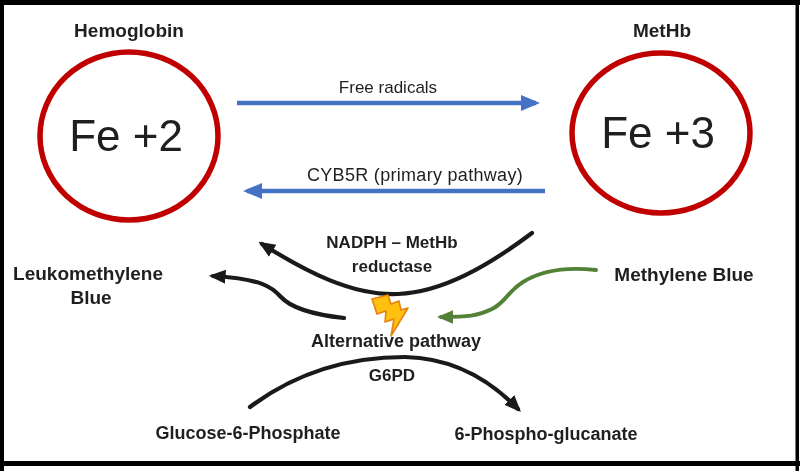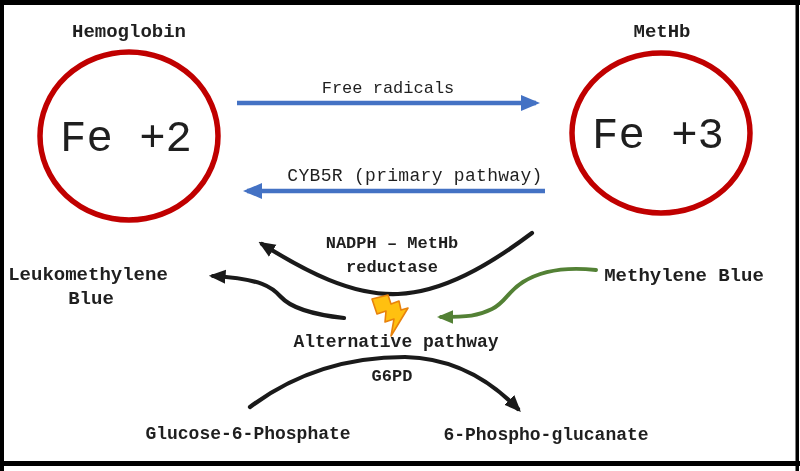--- a/index.html
+++ b/index.html
@@ -1,18 +1,18 @@
 <!DOCTYPE html>
 <html><head>
 <meta charset="utf-8">
 <style>
   html,body{margin:0;padding:0;background:#e9e9e9;}
   .stage{
     position:relative;width:800px;height:471px;background:#ffffff;
-    font-family:Liberation Mono, monospace;overflow:hidden;
+    font-family:Liberation Sans, sans-serif;overflow:hidden;
   }
   svg{display:block;}
   text{fill:#1f1f1f;}
   .t-title{font-size:19px;font-weight:700;}
   .t-node{font-size:44px;font-weight:400;}
   .t-arrowlabel{font-size:17px;font-weight:400;}
   .t-cyb{font-size:18px;font-weight:400;letter-spacing:0.3px;}
   .t-mid{font-size:17px;font-weight:700;}
   .t-big{font-size:19px;font-weight:700;}
   .t-alt{font-size:18px;font-weight:700;}

